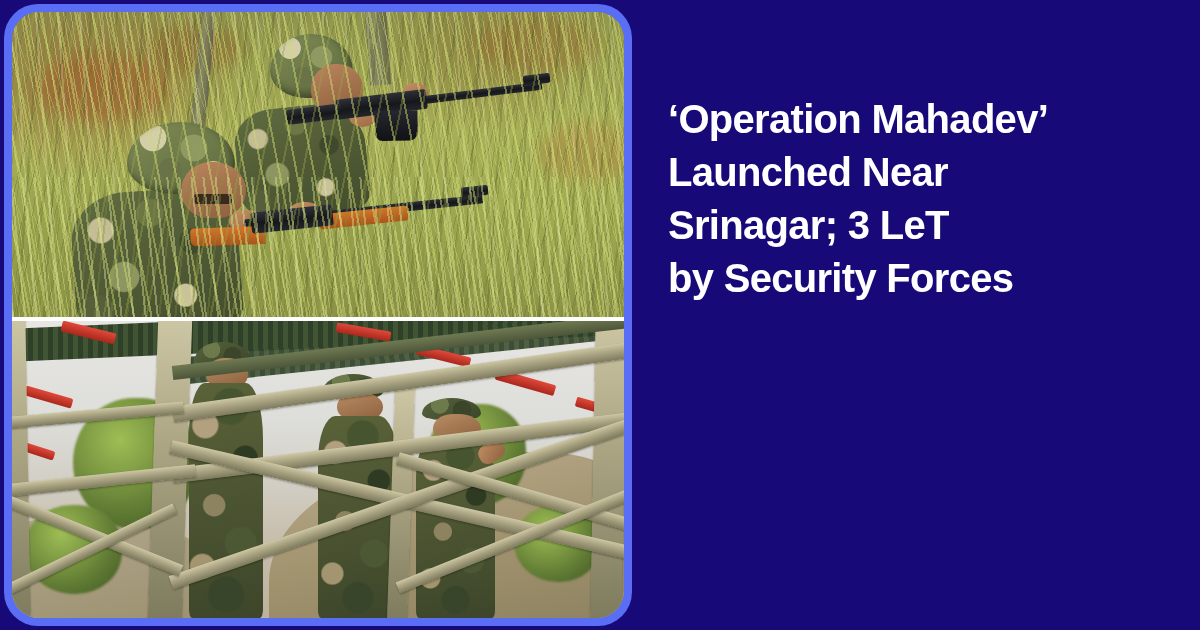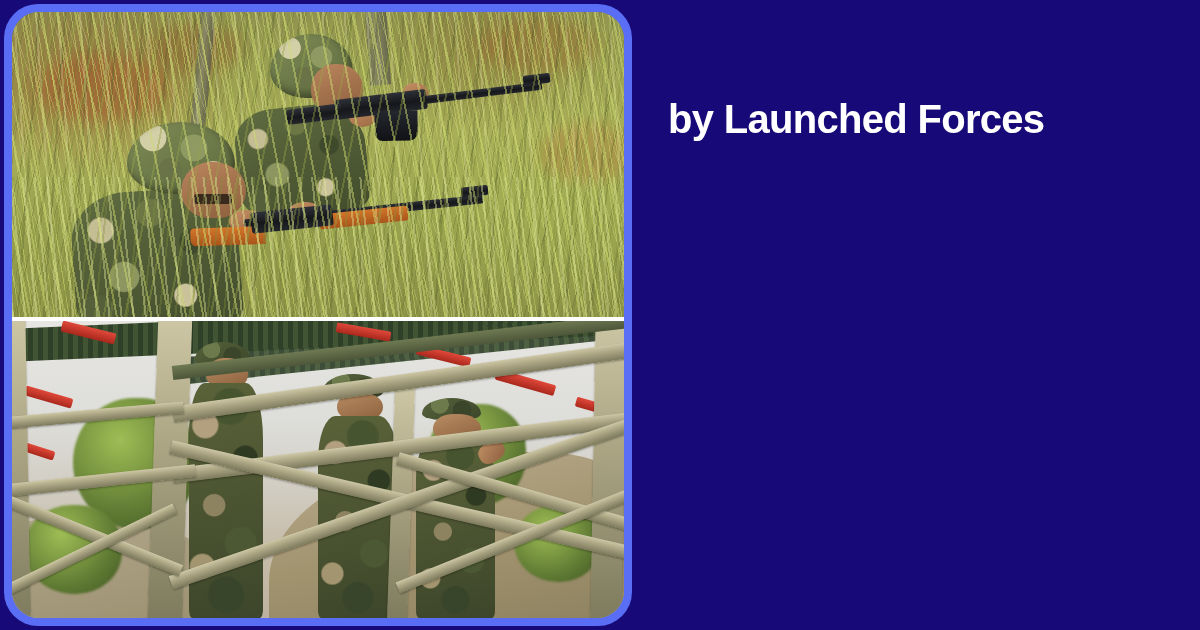--- a/index.html
+++ b/index.html
@@ -424,18 +424,21 @@
           <div class="beam" style="left:63%; top:88%; width:44%; height:4.2%; transform:rotate(-22deg); transform-origin:left center;"></div>
         </div>
       </div>
 
     </div>
   </div>
 
   <div class="right-col">
 
     <h1 class="headline">
-      <span class="headline-line">by Launched Forces</span>
+      <span class="headline-line">‘Operation Mahadev’</span>
+      <span class="headline-line">Launched Near</span>
+      <span class="headline-line">Srinagar; 3 LeT</span>
+      <span class="headline-line">by Security Forces</span>
     </h1>
 
 
   </div>
 </div>
 
 </body></html>

